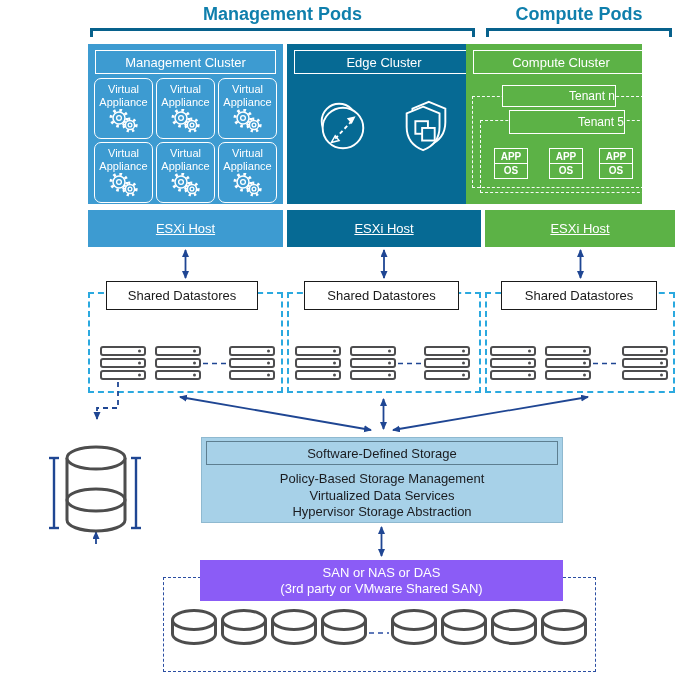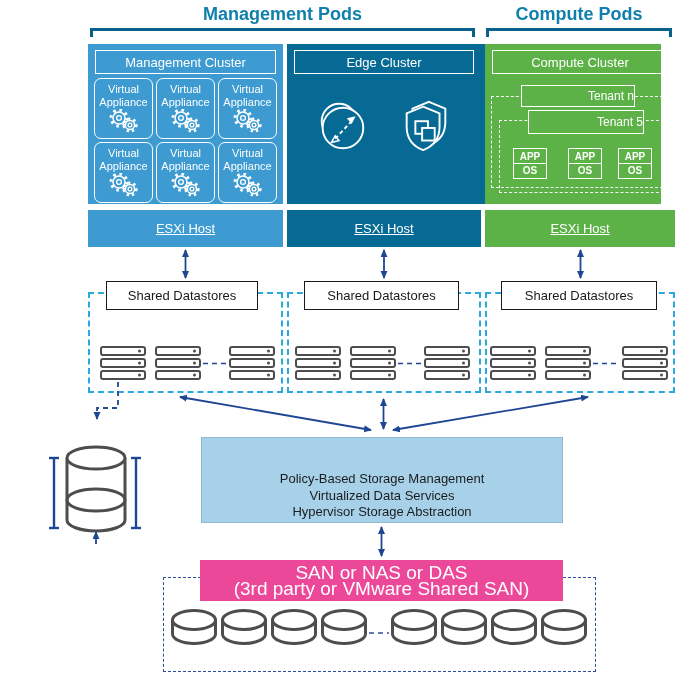--- a/index.html
+++ b/index.html
@@ -52,22 +52,22 @@
     display:flex;flex-direction:column;justify-content:space-between;padding:2px 0;
   }
   .appos .divider{border-top:1.5px solid #fff;width:100%;}
   .sds-box{left:201px;top:437px;width:362px;height:86px;background:#A7D1E8;border:1px solid #8FB9D0;z-index:3;}
   .sds-header{
     position:absolute;left:4px;top:3px;width:352px;height:24px;border:1px solid #5D7E90;
     color:#1B1C20;font-size:13px;display:flex;align-items:center;justify-content:center;
   }
   .sds-body{position:absolute;left:0;top:33px;width:100%;color:#1B1C20;font-size:13px;line-height:16.5px;text-align:center;}
   .san-box{
-    left:200px;top:560px;width:363px;height:41px;background:#ec4899;color:#ffffff;
-    font-size:19px;line-height:16px;z-index:3;flex-direction:column;
+    left:200px;top:560px;width:363px;height:41px;background:#8b5cf6;color:#ffffff;
+    font-size:13px;line-height:16px;z-index:3;flex-direction:column;
   }
   .bottom-dash{left:163px;top:577px;width:433px;height:95px;border:1.5px dashed #2B4EA2;z-index:1;}
   #overlay{position:absolute;left:0;top:0;z-index:2;pointer-events:none;}
 </style>
 </head>
 <body>
 
 <div id="canvas">
 
   <div class="abs center pods-label" style="left:88px;top:6px;width:389px;height:16px;">Management Pods</div>
@@ -137,21 +137,21 @@
       </svg>
       <svg width="58" height="58" viewBox="0 0 60 60">
         <path d="M33,4 L50,11 V25 C50,37 43,45 33,49 C23,45 16,37 16,25 V11 Z" fill="none" stroke="#fff" stroke-width="2"></path>
         <path d="M27,9 L44,16 V30 C44,42 37,50 27,54 C17,50 10,42 10,30 V16 Z" fill="#066A94" stroke="#fff" stroke-width="2"></path>
         <rect x="19" y="24" width="13" height="13" fill="none" stroke="#fff" stroke-width="2"></rect>
         <rect x="26" y="31" width="13" height="13" fill="#066A94" stroke="#fff" stroke-width="2"></rect>
       </svg>
     </div>
   </div>
 
-  <div class="abs cluster c-green" style="left:485px;width:176px;padding-left:24px;">
+  <div class="abs cluster c-green" style="left:466px;width:176px;padding-left:24px;">
     <div class="cluster-header" style="width:176px;">
       <span>Compute Cluster</span>
     </div>
     <div class="green-dash" style="left:6px;top:52px;width:172px;height:92px;"></div>
     <div class="green-dash" style="left:14px;top:76px;width:170px;height:73px;"></div>
     <div class="tenant" style="left:36px;top:41px;width:114px;height:22px;">
       <span>Tenant n</span>
     </div>
     <div class="tenant" style="left:43px;top:66px;width:116px;height:24px;">
       <span>Tenant 5</span>
@@ -237,20 +237,23 @@
       <div class="server-bar"></div>
       <div class="server-bar"></div>
     </div>
   <div class="server-stack" style="left:622px;">
       <div class="server-bar"></div>
       <div class="server-bar"></div>
       <div class="server-bar"></div>
     </div>
 
   <div class="abs sds-box">
+    <div class="sds-header">
+      <span>Software-Defined Storage</span>
+    </div>
     <div class="sds-body">
       <div>Policy-Based Storage Management</div>
       <div>Virtualized Data Services</div>
       <div>Hypervisor Storage Abstraction</div>
     </div>
   </div>
 
   <div class="abs center san-box">
     <div>SAN or NAS or DAS</div>
     <div>(3rd party or VMware Shared SAN)</div>

